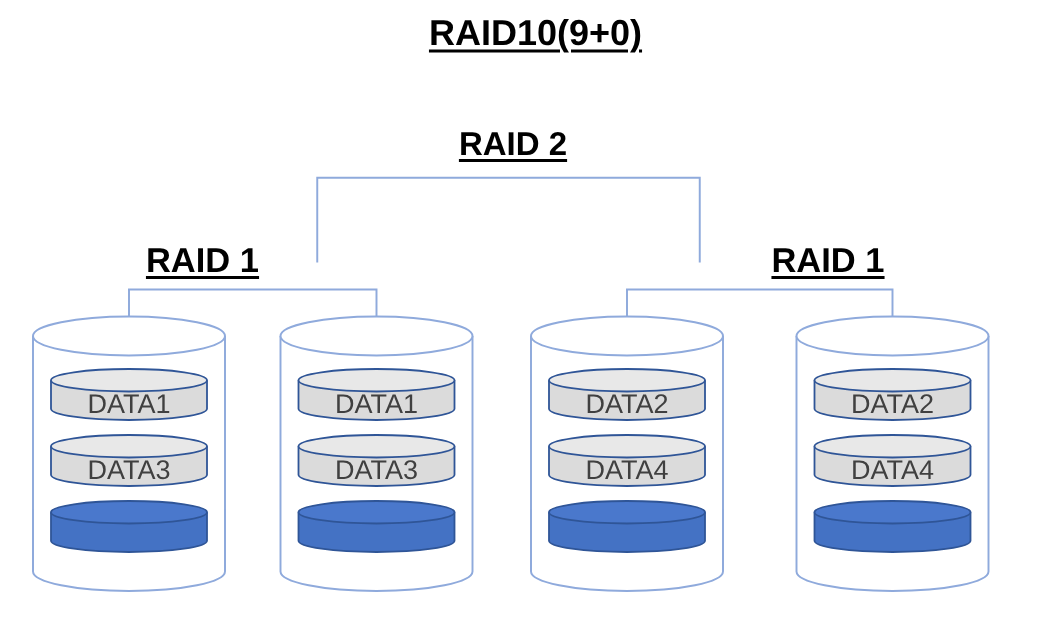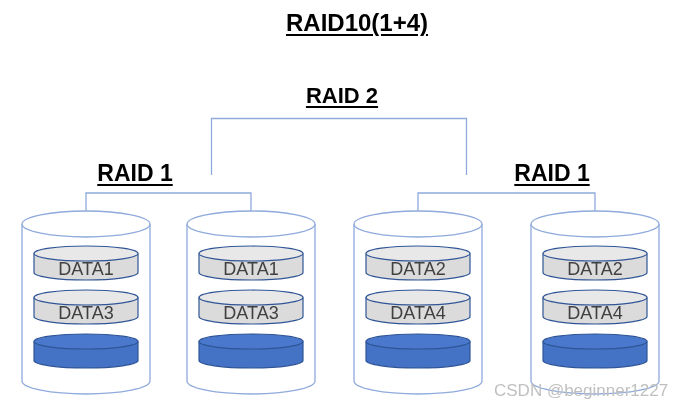--- a/index.html
+++ b/index.html
@@ -120,18 +120,17 @@
       <ellipse class="slot-gray-cap" cx="595" cy="253.5" rx="52" ry="7.5"></ellipse>
       <text class="slot-label" x="595" y="275">DATA2</text>
       <path class="slot-gray-body" d="M543,297.5 L543,316.5 A52,7.5 0 0 0 647,316.5 L647,297.5"></path>
       <ellipse class="slot-gray-cap" cx="595" cy="297.5" rx="52" ry="7.5"></ellipse>
       <text class="slot-label" x="595" y="319">DATA4</text>
       <path class="slot-blue-body" d="M543,341.5 L543,360.5 A52,7.5 0 0 0 647,360.5 L647,341.5"></path>
       <ellipse class="slot-blue-cap" cx="595" cy="341.5" rx="52" ry="7.5"></ellipse>
     </g>
   </svg>
 
-  <div class="lbl lbl-title">RAID10(1+4)</div>
+  <div class="lbl lbl-title">RAID10(9+0)</div>
   <div class="lbl lbl-raid0">RAID 2</div>
   <div class="lbl lbl-raid1-left">RAID 1</div>
   <div class="lbl lbl-raid1-right">RAID 1</div>
-  <div class="watermark">CSDN @beginner1227</div>
 </div>
 
 </body></html>

